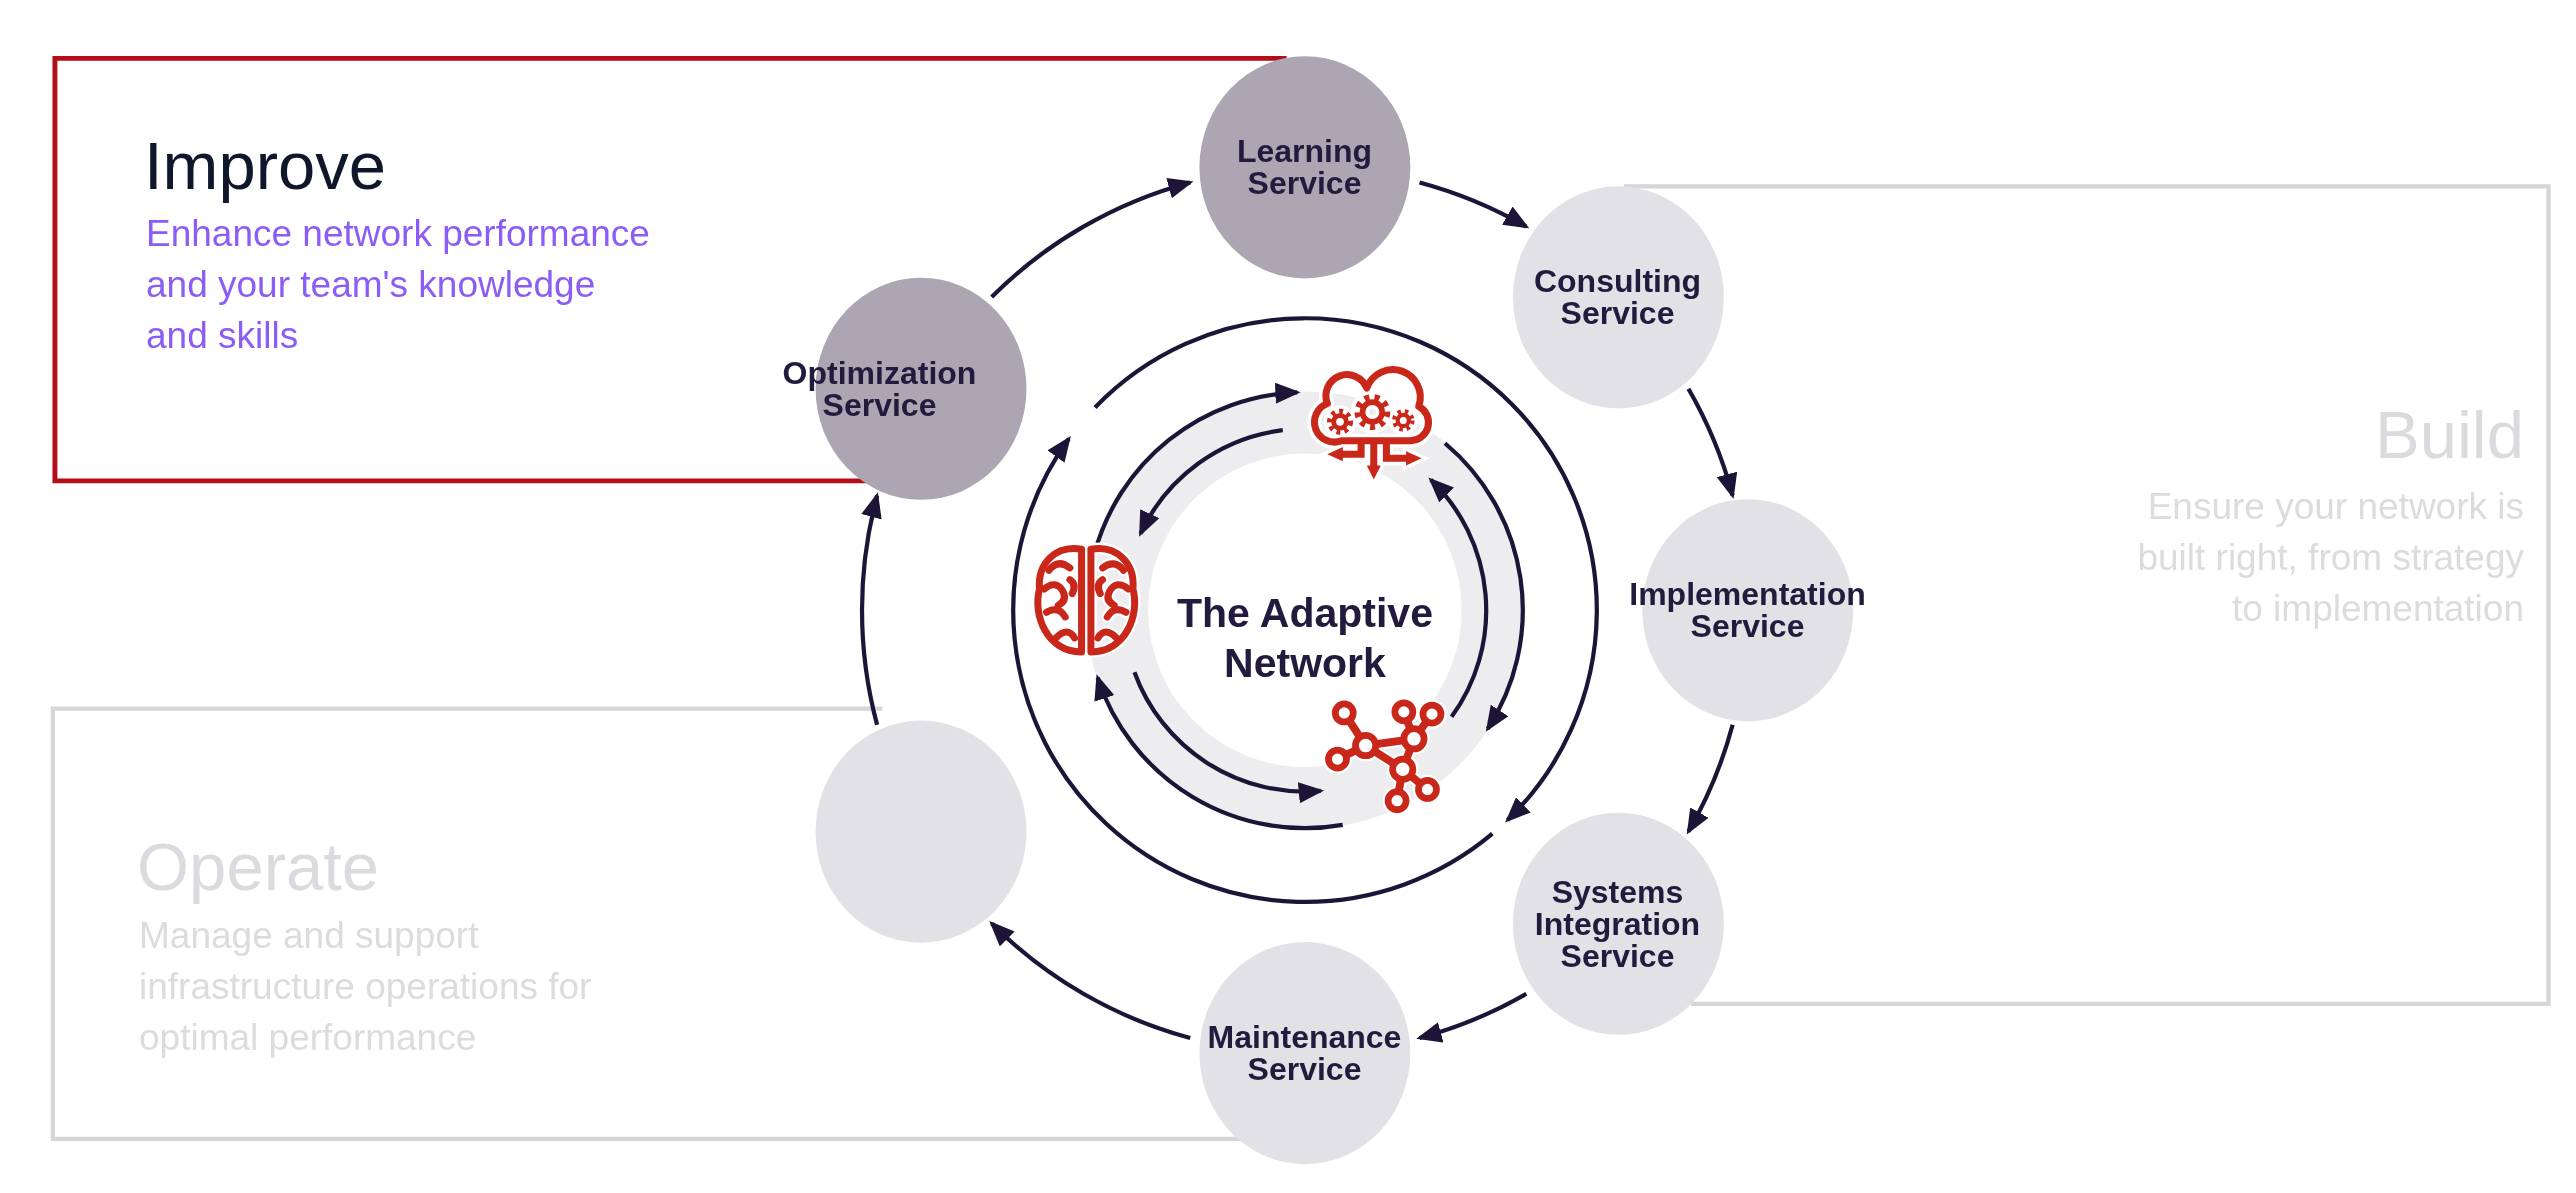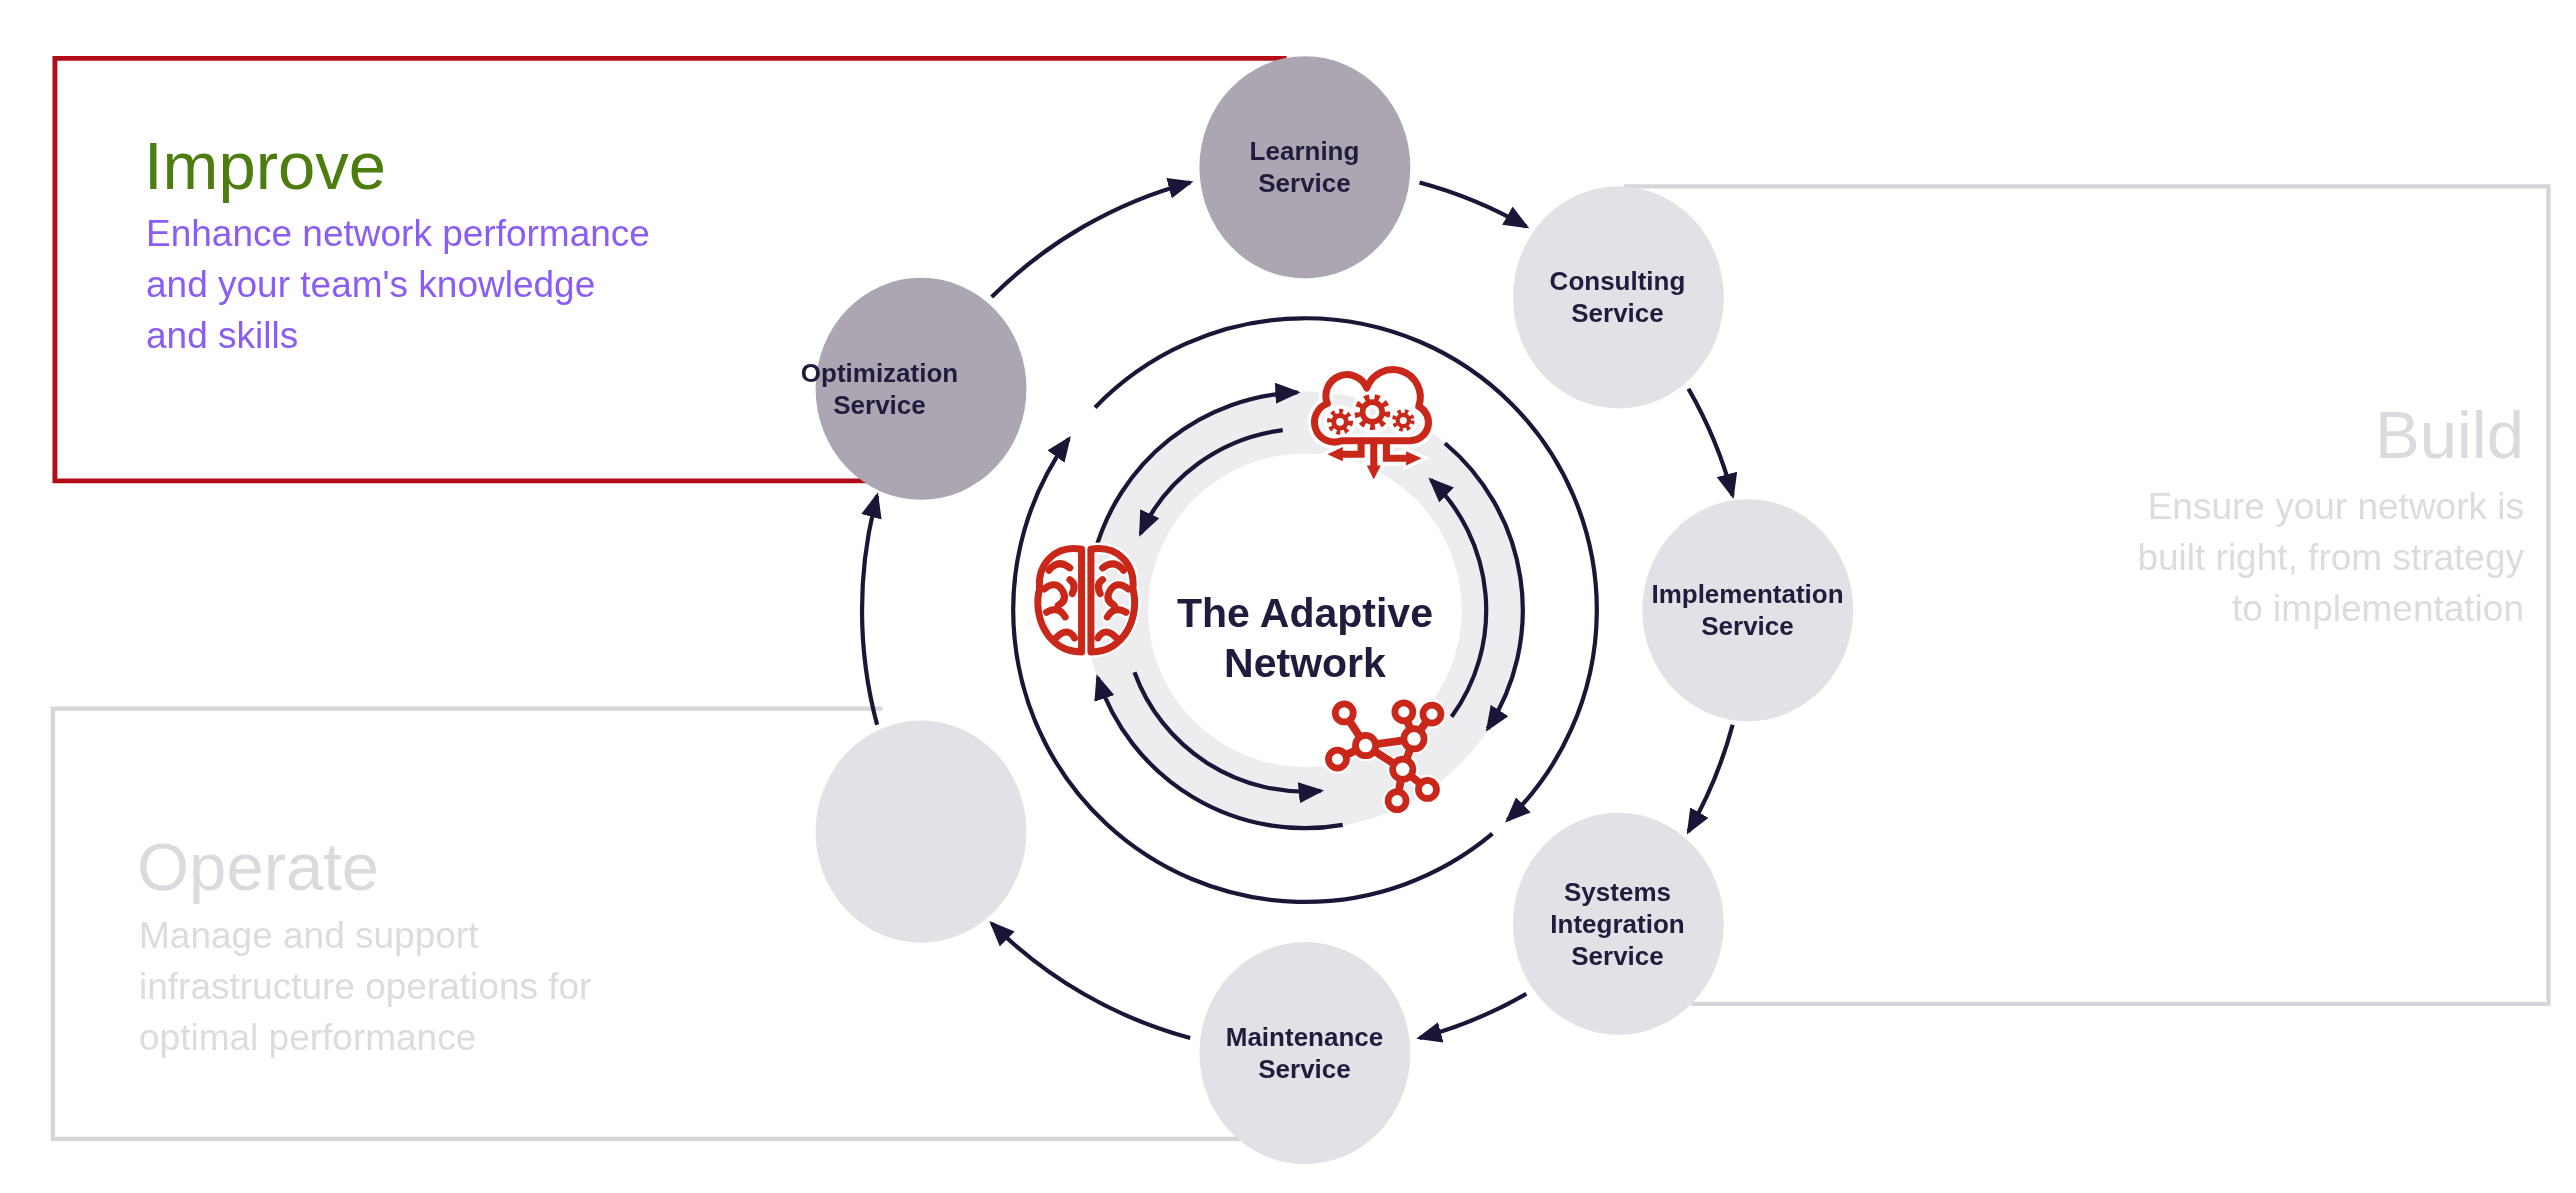--- a/index.html
+++ b/index.html
@@ -4,28 +4,28 @@
 <style>
   html,body{margin:0;padding:0;background:#ffffff;}
   #stage{
     position:relative;width:2576px;height:1193px;background:#ffffff;overflow:hidden;
     font-family:"Liberation Sans","DejaVu Sans",sans-serif;
   }
   #diagram-svg{position:absolute;left:0;top:0;}
   .txt{position:absolute;white-space:pre-line;}
   .section-title{font-size:67px;font-weight:400;letter-spacing:0px;line-height:1.08;}
   .section-desc{font-size:37px;font-weight:400;line-height:51px;}
-  .improve-title{color:#4d7c0f;}
+  .improve-title{color:#0f172a;}
   .improve-desc{color:#8b5cf6;}
   .inactive-title{color:#dbdbdf;}
   .inactive-desc{color:#dcdcdf;}
   .align-right{text-align:right;}
   .service-label{
     width:253px;margin-left:-127px;transform:translateY(-50%);
-    text-align:center;color:#231b3e;font-size:26px;font-weight:700;line-height:32px;
+    text-align:center;color:#231b3e;font-size:32px;font-weight:700;line-height:32px;
   }
   .center-title{
     width:492px;margin-left:-246px;transform:translateY(-50%);
     text-align:center;color:#231b3e;font-size:41px;font-weight:700;line-height:50px;
   }
 </style>
 </head>
 <body>
 
 <div id="stage">

